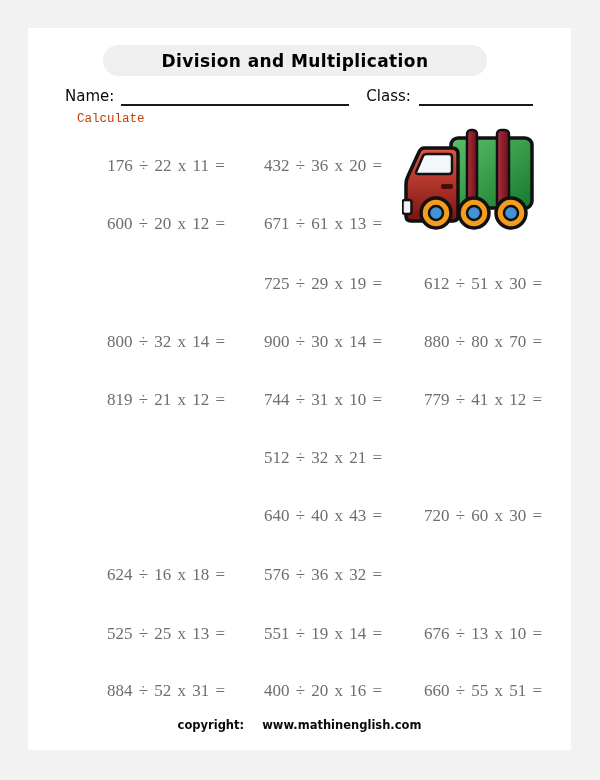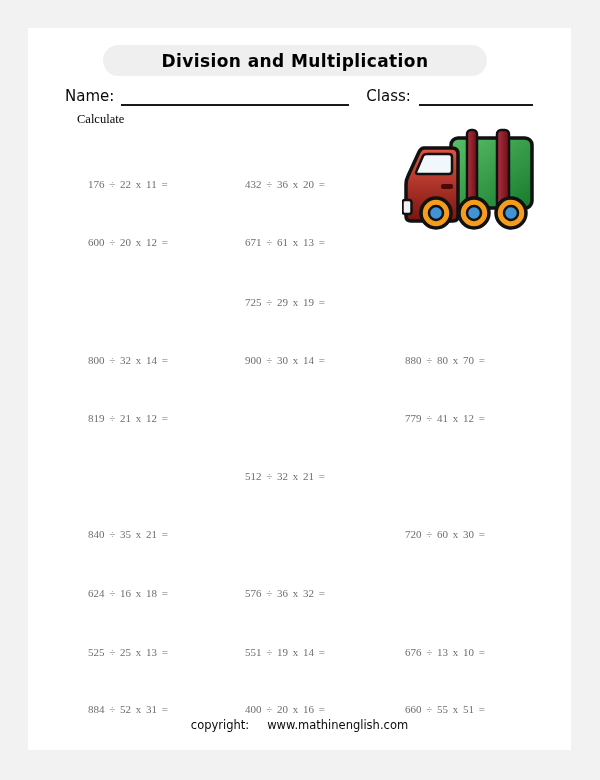--- a/index.html
+++ b/index.html
@@ -25,34 +25,34 @@
   .name-row{
     position:absolute;left:37px;top:56px;width:470px;height:22px;
     display:flex;align-items:flex-end;white-space:nowrap;
   }
   .hand{font-size:15px;color:#0a0a0a;font-weight:500;line-height:20px;}
   .blank{display:inline-block;height:17px;border-bottom:2px solid #1a1a1a;}
   .name-blank{width:228px;margin-left:7px;margin-right:17px;}
   .class-blank{width:114px;margin-left:8px;}
   .calculate{
     position:absolute;left:49px;top:84px;
-    font-family:Liberation Serif, serif;font-size:12.5px;color:#000000;
+    font-family:Liberation Mono, monospace;font-size:12.5px;color:#c2410c;
   }
   .truck{position:absolute;left:374px;top:100px;width:140px;height:108px;}
   .prow{position:absolute;left:60px;width:470px;height:20px;}
   .cell{
-    position:absolute;top:18px;width:156px;height:20px;line-height:20px;
-    font-family:"Liberation Serif",serif;font-size:11px;
-    color:var(--problem-text,#6e6e6e);word-spacing:2px;white-space:nowrap;
+    position:absolute;top:0;width:156px;height:20px;line-height:20px;
+    font-family:"Liberation Serif",serif;font-size:17px;
+    color:var(--problem-text,#6e6e6e);word-spacing:2px;white-space:nowrap;text-align:center;
   }
   .c1{left:0;} .c2{left:157px;} .c3{left:317px;}
   .footer{
     position:absolute;left:0;right:0;top:690px;height:16px;
     display:flex;justify-content:center;gap:18px;
-    font-size:11.5px;color:#0a0a0a;font-weight:400;
+    font-size:11.5px;color:#0a0a0a;font-weight:700;
   }
 </style>
 </head>
 <body>
 
 <div class="canvas">
   <div class="page">
 
     <div class="title-pill">
       <span>Division and Multiplication</span>
@@ -101,35 +101,37 @@
       <div class="prow" style="top:128px">
         <span class="cell c1">176 ÷ 22 x 11 =</span>
         <span class="cell c2">432 ÷ 36 x 20 =</span>
       </div>
       <div class="prow" style="top:186px">
         <span class="cell c1">600 ÷ 20 x 12 =</span>
         <span class="cell c2">671 ÷ 61 x 13 =</span>
       </div>
       <div class="prow" style="top:246px">
         <span class="cell c2">725 ÷ 29 x 19 =</span>
+        <span class="cell c3">612 ÷ 51 x 30 =</span>
       </div>
       <div class="prow" style="top:304px">
         <span class="cell c1">800 ÷ 32 x 14 =</span>
         <span class="cell c2">900 ÷ 30 x 14 =</span>
         <span class="cell c3">880 ÷ 80 x 70 =</span>
       </div>
       <div class="prow" style="top:362px">
         <span class="cell c1">819 ÷ 21 x 12 =</span>
+        <span class="cell c2">744 ÷ 31 x 10 =</span>
         <span class="cell c3">779 ÷ 41 x 12 =</span>
       </div>
       <div class="prow" style="top:420px">
         <span class="cell c2">512 ÷ 32 x 21 =</span>
       </div>
       <div class="prow" style="top:478px">
-        <span class="cell c1">840 ÷ 35 x 21 =</span>
+        <span class="cell c2">640 ÷ 40 x 43 =</span>
         <span class="cell c3">720 ÷ 60 x 30 =</span>
       </div>
       <div class="prow" style="top:537px">
         <span class="cell c1">624 ÷ 16 x 18 =</span>
         <span class="cell c2">576 ÷ 36 x 32 =</span>
       </div>
       <div class="prow" style="top:596px">
         <span class="cell c1">525 ÷ 25 x 13 =</span>
         <span class="cell c2">551 ÷ 19 x 14 =</span>
         <span class="cell c3">676 ÷ 13 x 10 =</span>

